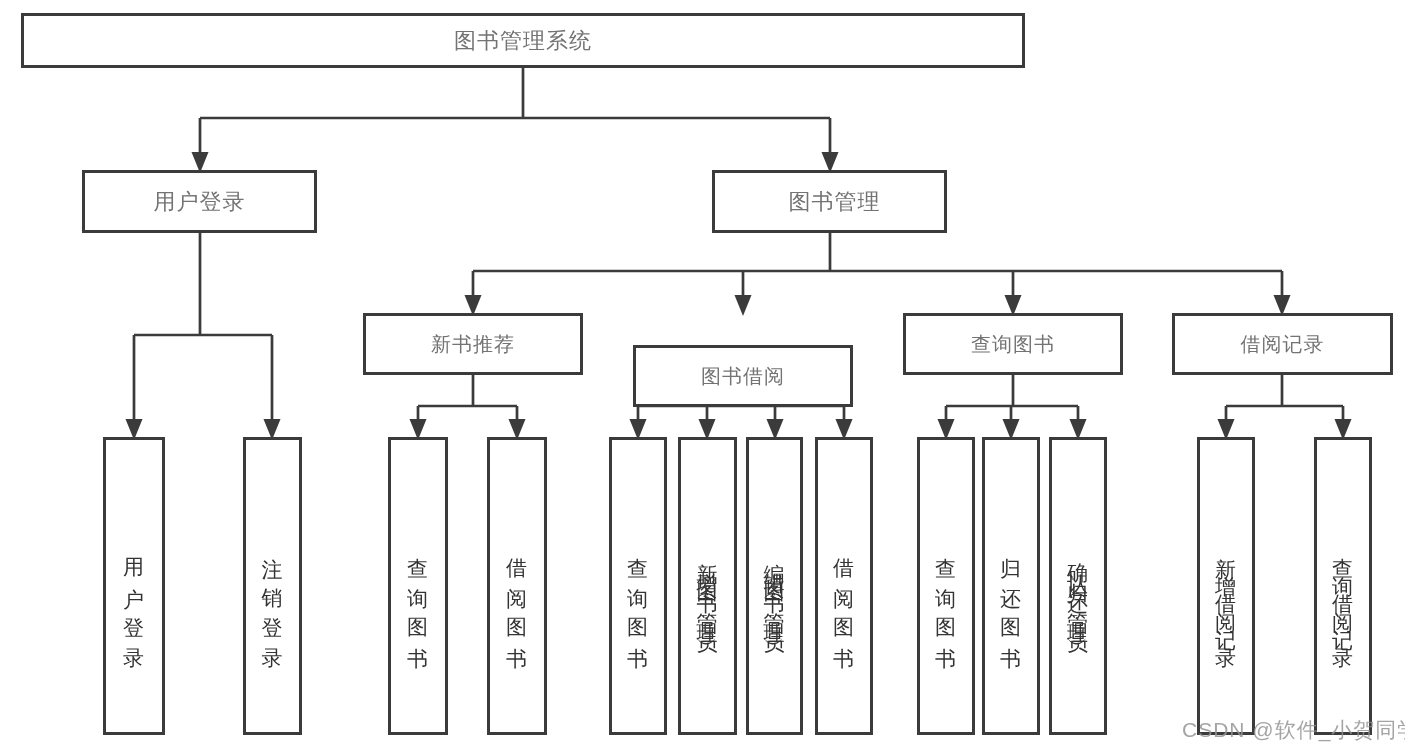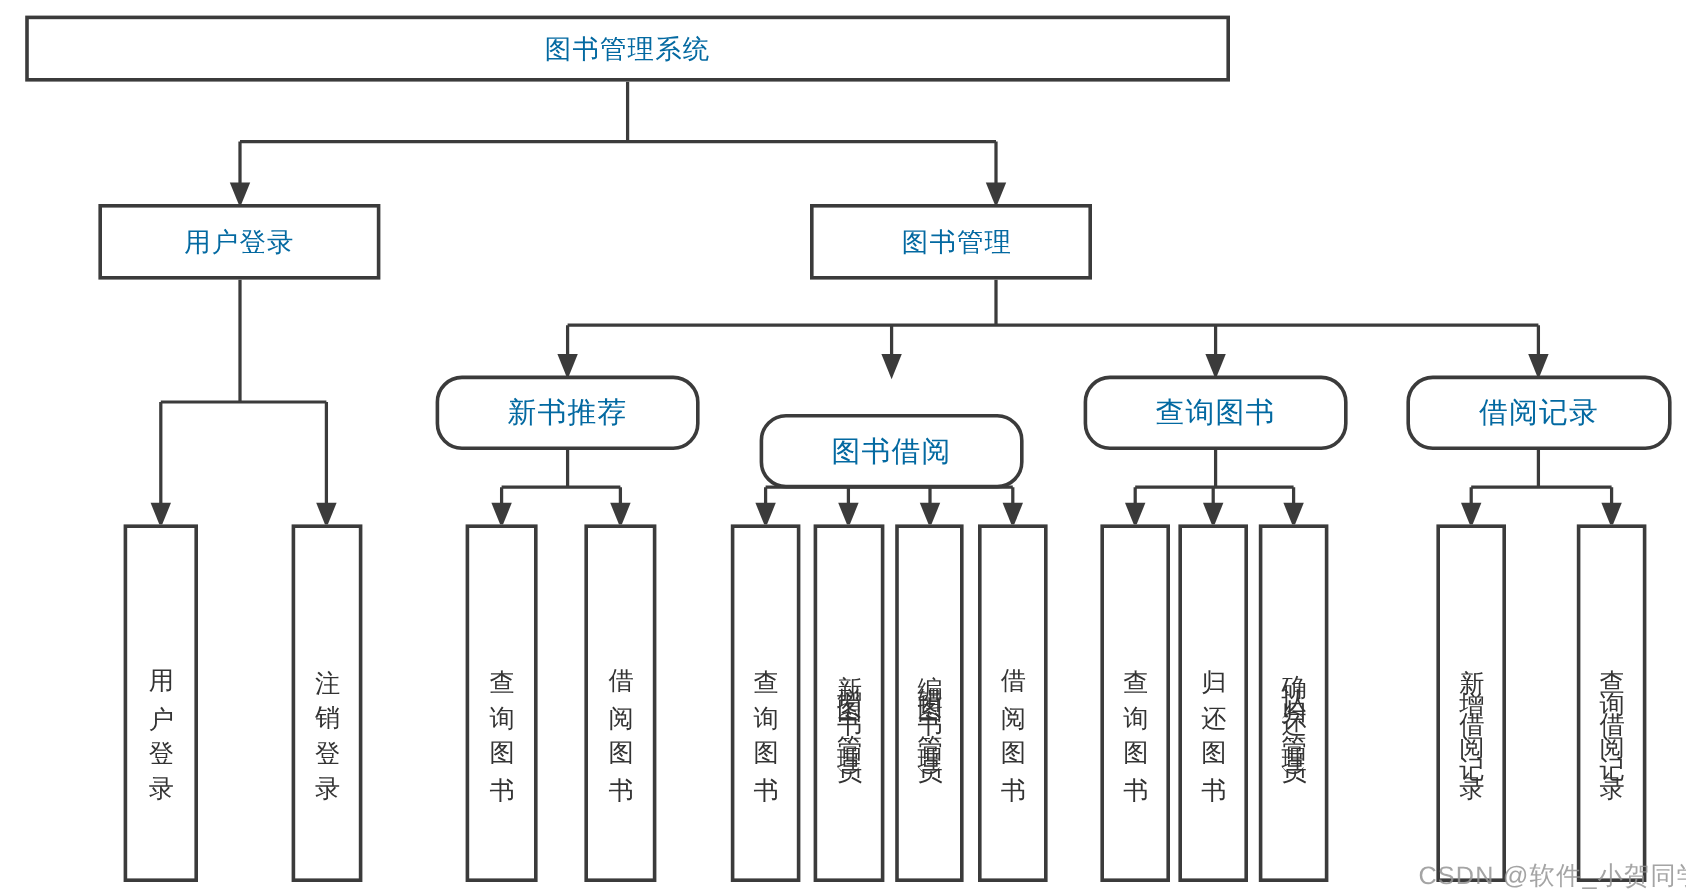--- a/index.html
+++ b/index.html
@@ -10,30 +10,30 @@
     font-family:"Liberation Sans","DejaVu Sans",sans-serif;
     overflow:hidden;
   }
   #wires{position:absolute;left:0;top:0;width:1405px;height:747px;}
   .node{
     position:absolute;
     box-sizing:border-box;
     border:3px solid #3b3b3b;
     background:#ffffff;
     display:flex;align-items:center;justify-content:center;
-    color:#0369a1;
+    color:#737373;
     font-size:21px;
     letter-spacing:1px;
     white-space:nowrap;
   }
   .node.root{left:21px;top:13px;width:1004px;height:55px;font-size:22px;}
   .node.lvl2{top:170px;width:235px;height:63px;font-size:22px;}
   .node.l2a{left:82px;}
-  .node.l2b{left:675px;padding-left:10px;}
-  .node.lvl3{top:313px;width:220px;height:62px;font-size:24px;border-radius:22px;}
+  .node.l2b{left:712px;padding-left:10px;}
+  .node.lvl3{top:313px;width:220px;height:62px;font-size:20px;}
   .node.l3a{left:363px;}
   .node.l3b{left:633px;margin-top:32px;}
   .node.l3c{left:903px;}
   .node.l3d{left:1172px;width:221px;}
   .vnode{
     position:absolute;
     top:437px;height:298px;
     box-sizing:border-box;
     border:3px solid #3b3b3b;
     background:#ffffff;

